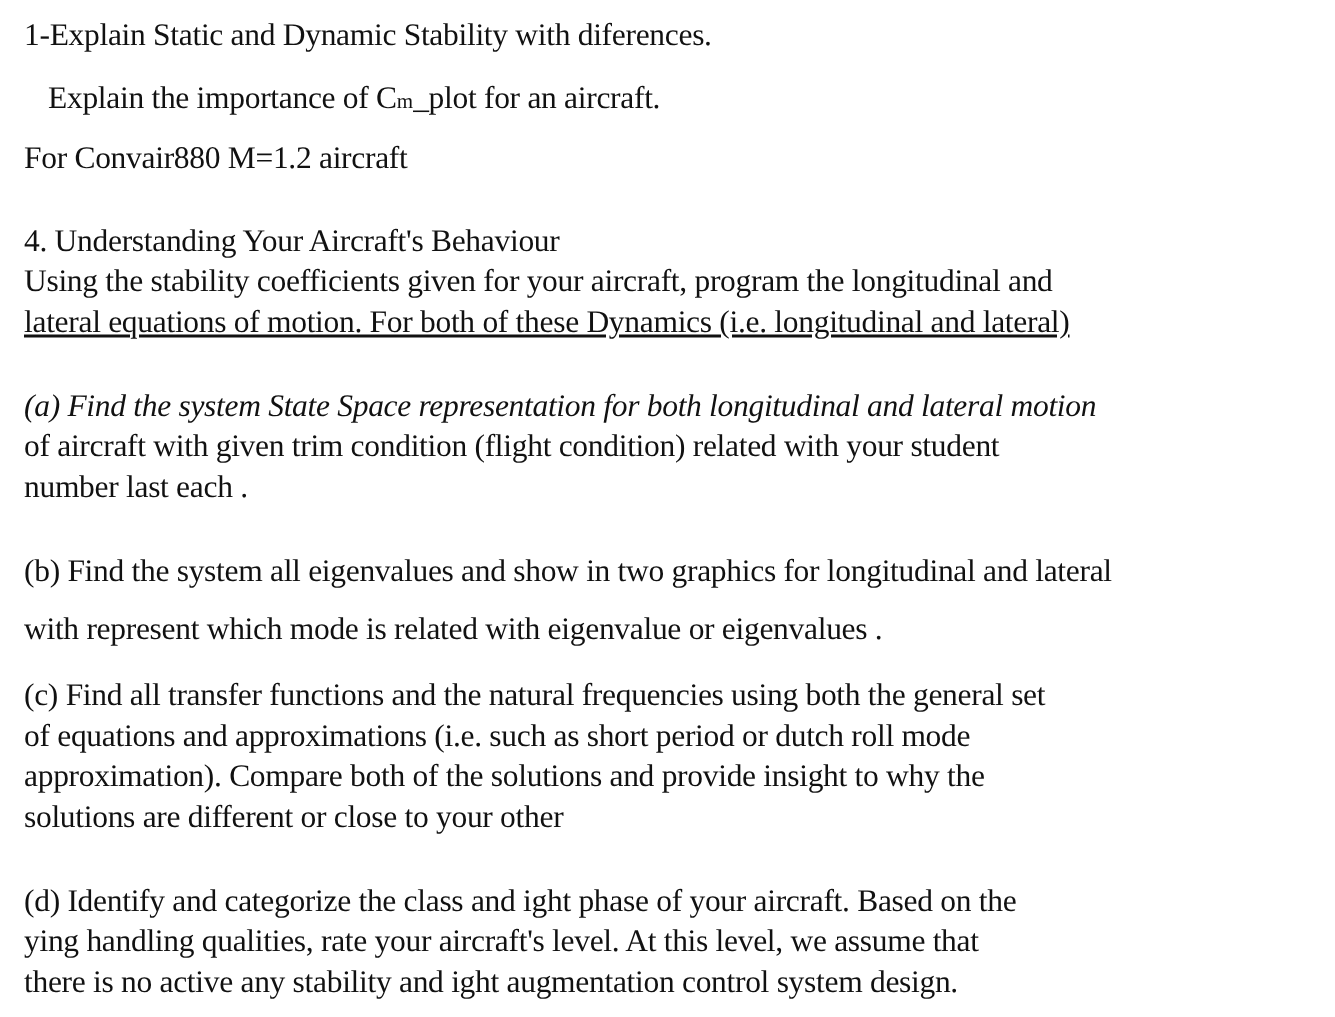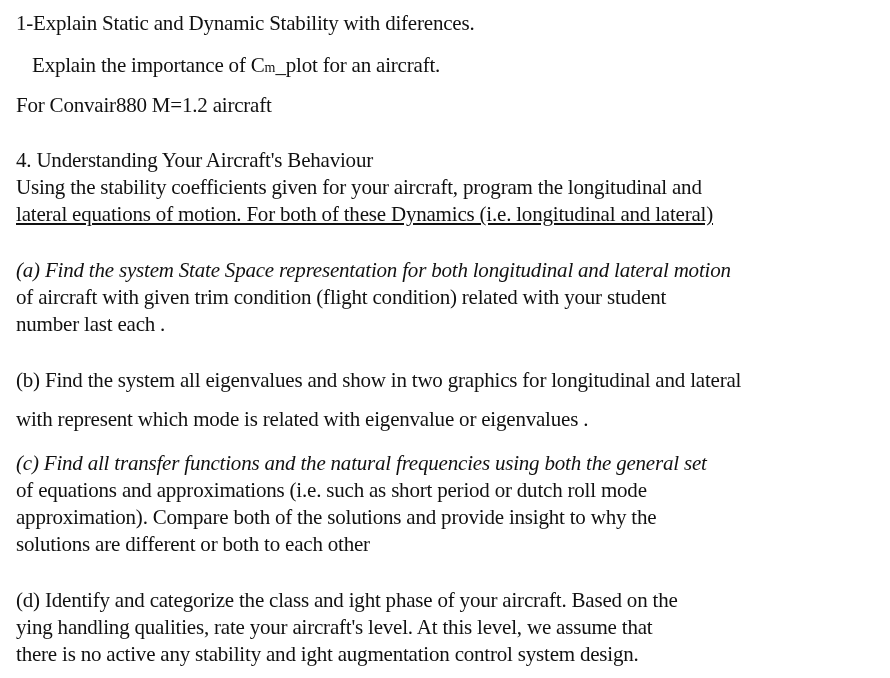--- a/index.html
+++ b/index.html
@@ -51,22 +51,22 @@
   <div class="line" style="top:164px;">Using the stability coefficients given for your aircraft, program the longitudinal and</div>
   <div class="line" style="top:191px;text-decoration:underline;">lateral equations of motion. For both of these Dynamics (i.e. longitudinal and lateral)</div>
 
   <div class="line" style="top:247px;font-style:italic;">(a) Find the system State Space representation for both longitudinal and lateral motion</div>
   <div class="line" style="top:274px;">of aircraft with given trim condition (flight condition) related with your student</div>
   <div class="line" style="top:301px;">number last each .</div>
 
   <div class="line" style="top:357px;">(b) Find the system all eigenvalues and show in two graphics for longitudinal and lateral</div>
   <div class="line" style="top:396px;">with represent which mode is related with eigenvalue or eigenvalues .</div>
 
-  <div class="line" style="top:440px;font-style:italic;">(c) Find all transfer functions and the natural frequencies using both the general set</div>
+  <div class="line" style="top:440px;">(c) Find all transfer functions and the natural frequencies using both the general set</div>
   <div class="line" style="top:467px;">of equations and approximations (i.e. such as short period or dutch roll mode</div>
   <div class="line" style="top:494px;">approximation). Compare both of the solutions and provide insight to why the</div>
-  <div class="line" style="top:521px;">solutions are different or both to each other</div>
+  <div class="line" style="top:521px;">solutions are different or close to your other</div>
 
   <div class="line" style="top:577px;">(d) Identify and categorize the class and ight phase of your aircraft. Based on the</div>
   <div class="line" style="top:604px;">ying handling qualities, rate your aircraft's level. At this level, we assume that</div>
   <div class="line" style="top:631px;">there is no active any stability and ight augmentation control system design.</div>
 
 </div>
 
 </body></html>

